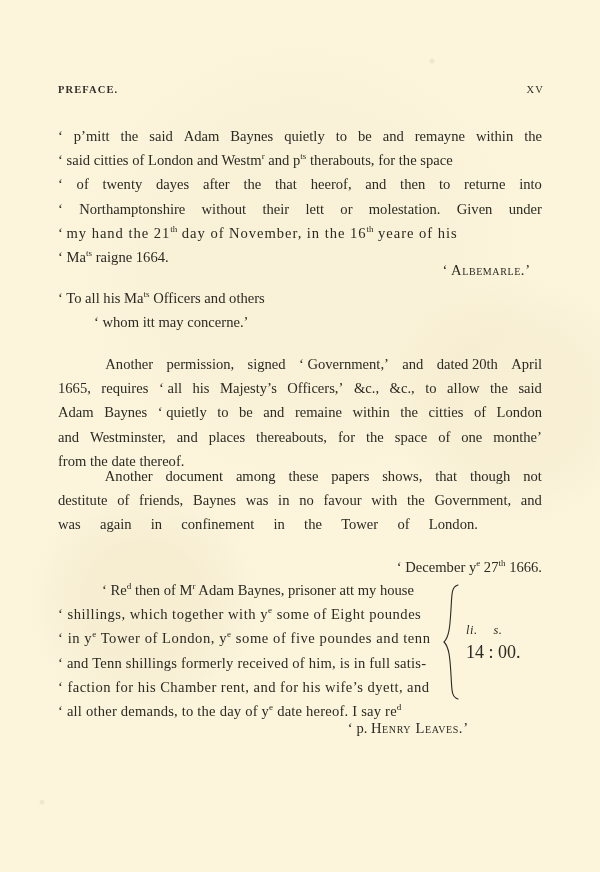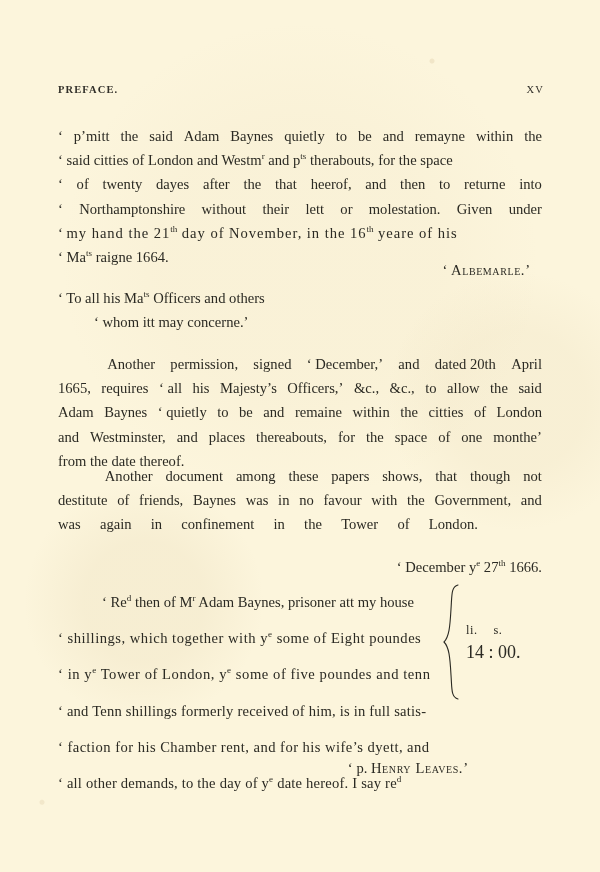--- a/index.html
+++ b/index.html
@@ -120,21 +120,21 @@
   #receipt-date {
     top: 555px;
     text-align: right;
     padding-left: 26px;
   }
   #receipt-block {
     top: 578px;
     right: 86px;
     left: 0;
   }
-  #receipt-block .ln { text-align: justify; margin-top: 12px; }
+  #receipt-block .ln { text-align: justify; }
 
   
   .money-group {
     position: absolute;
     top: 583px;
     right: 8px;
     width: 92px;
     height: 118px;
   }
   .brace {
@@ -146,31 +146,31 @@
     color: #2b2a23;
   }
   .money {
     position: absolute;
     left: 24px;
     top: 36px;
     font-size: 14.6px;
     line-height: 22px;
   }
   .money .hdr {
+    font-style: italic;
     font-size: 12.4px;
     letter-spacing: 0.5px;
   }
   .money .hdr .s { padding-left: 16px; }
   .money .amt { font-size: 18px; }
 
   #receipt-sig {
     top: 716px;
     text-align: right;
     padding-right: 74px;
-    margin-top: 40px;
   }
 </style>
 </head>
 <body>
 
 <div class="page">
   <div class="content">
 
     <div class="running-head">
       <div class="head-title">PREFACE.</div>
@@ -254,21 +254,21 @@
         <span>whom itt may concerne.’</span>
       </div>
     </div>
 
     <div class="block" id="para-permission">
       <div class="ln just">
         <span style="width:34px"></span>
           <span>Another</span>
           <span>permission,</span>
           <span>signed</span>
-          <span>‘ December,’</span>
+          <span>‘ Government,’</span>
           <span>and</span>
           <span>dated 20th</span>
           <span>April</span>
       </div>
       <div class="ln just">
         <span>1665,</span>
           <span>requires</span>
           <span>‘ all</span>
           <span>his</span>
           <span>Majesty’s</span>

